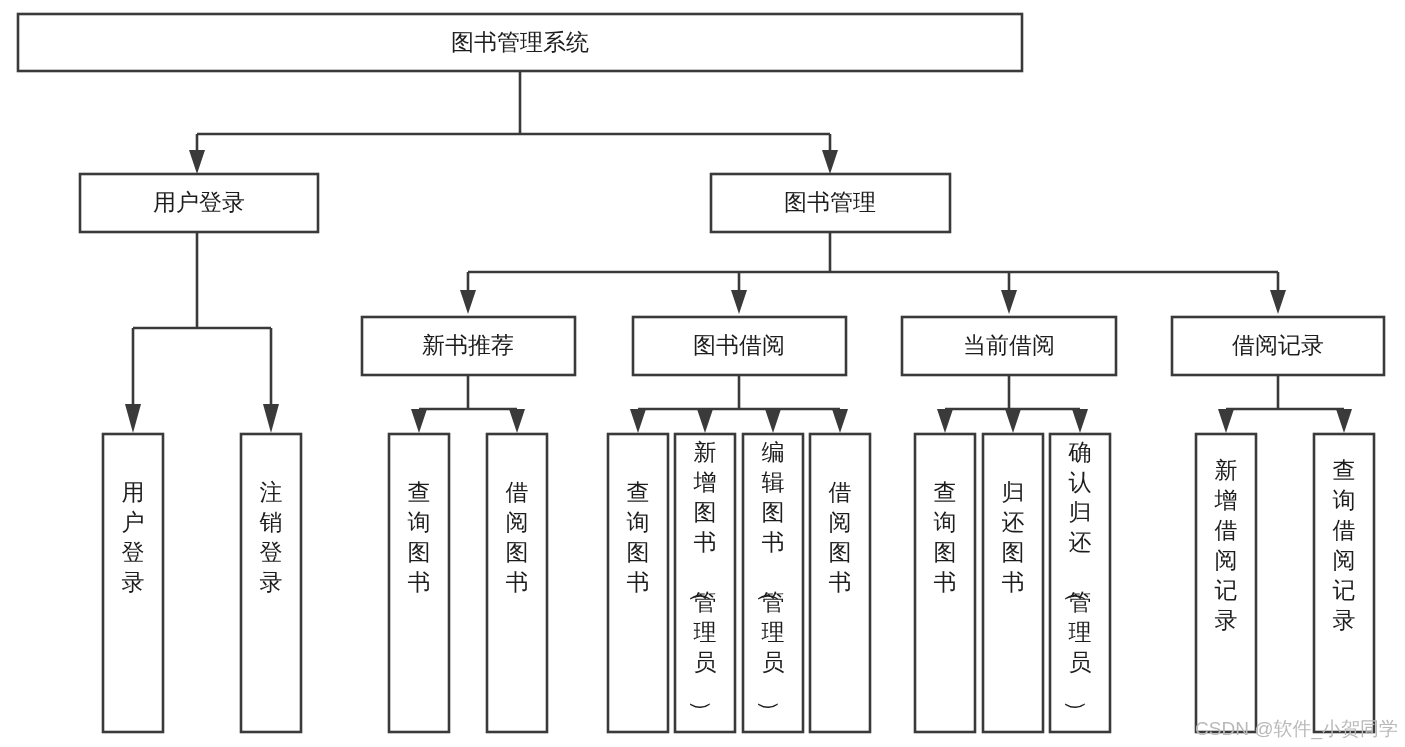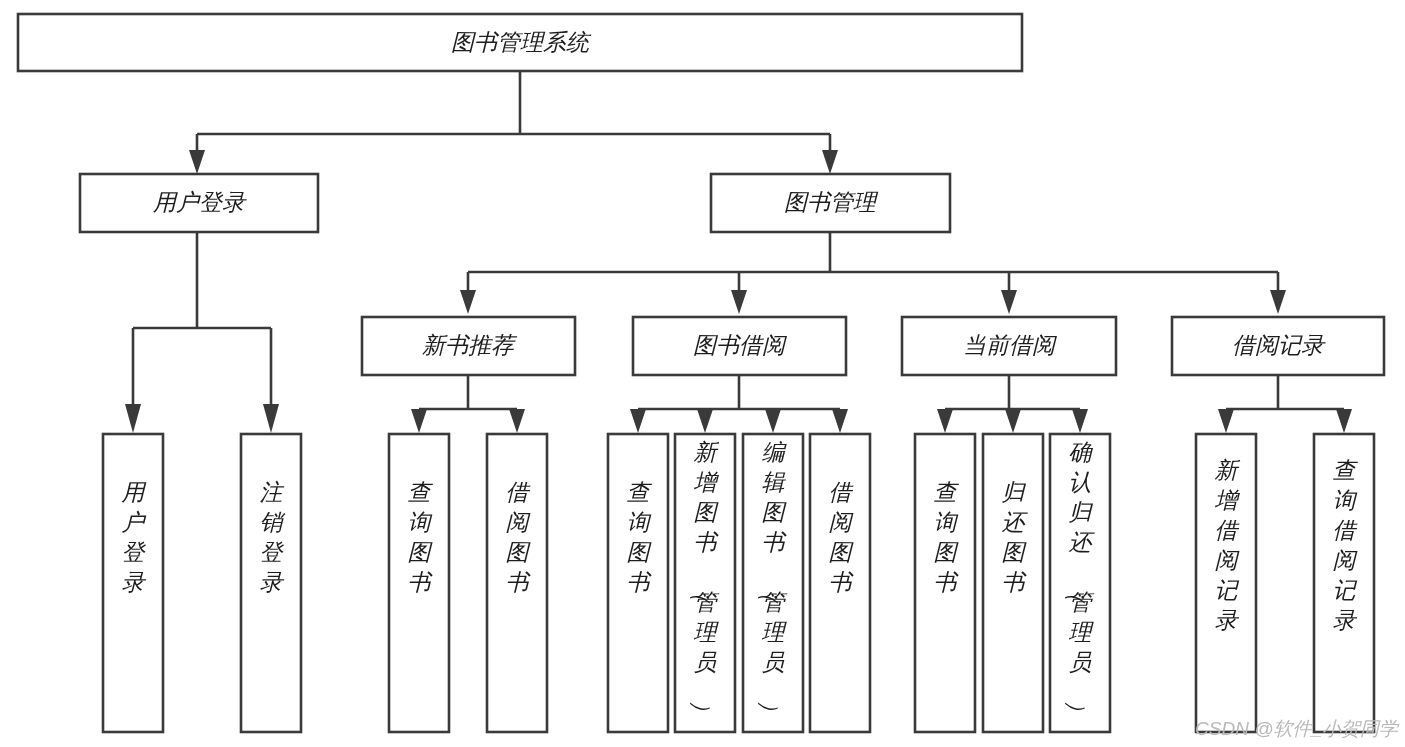--- a/index.html
+++ b/index.html
@@ -10,21 +10,20 @@
   }
   body {
     font-family: "Liberation Sans", "DejaVu Sans", sans-serif;
   }
   #diagram-root {
     position: relative;
     width: 1405px;
     height: 747px;
     background: #ffffff;
     overflow: hidden;
-    font-style: italic;
   }
   svg.tree-canvas {
     position: absolute;
     left: 0;
     top: 0;
     width: 1405px;
     height: 747px;
     display: block;
   }
   .node-box {

